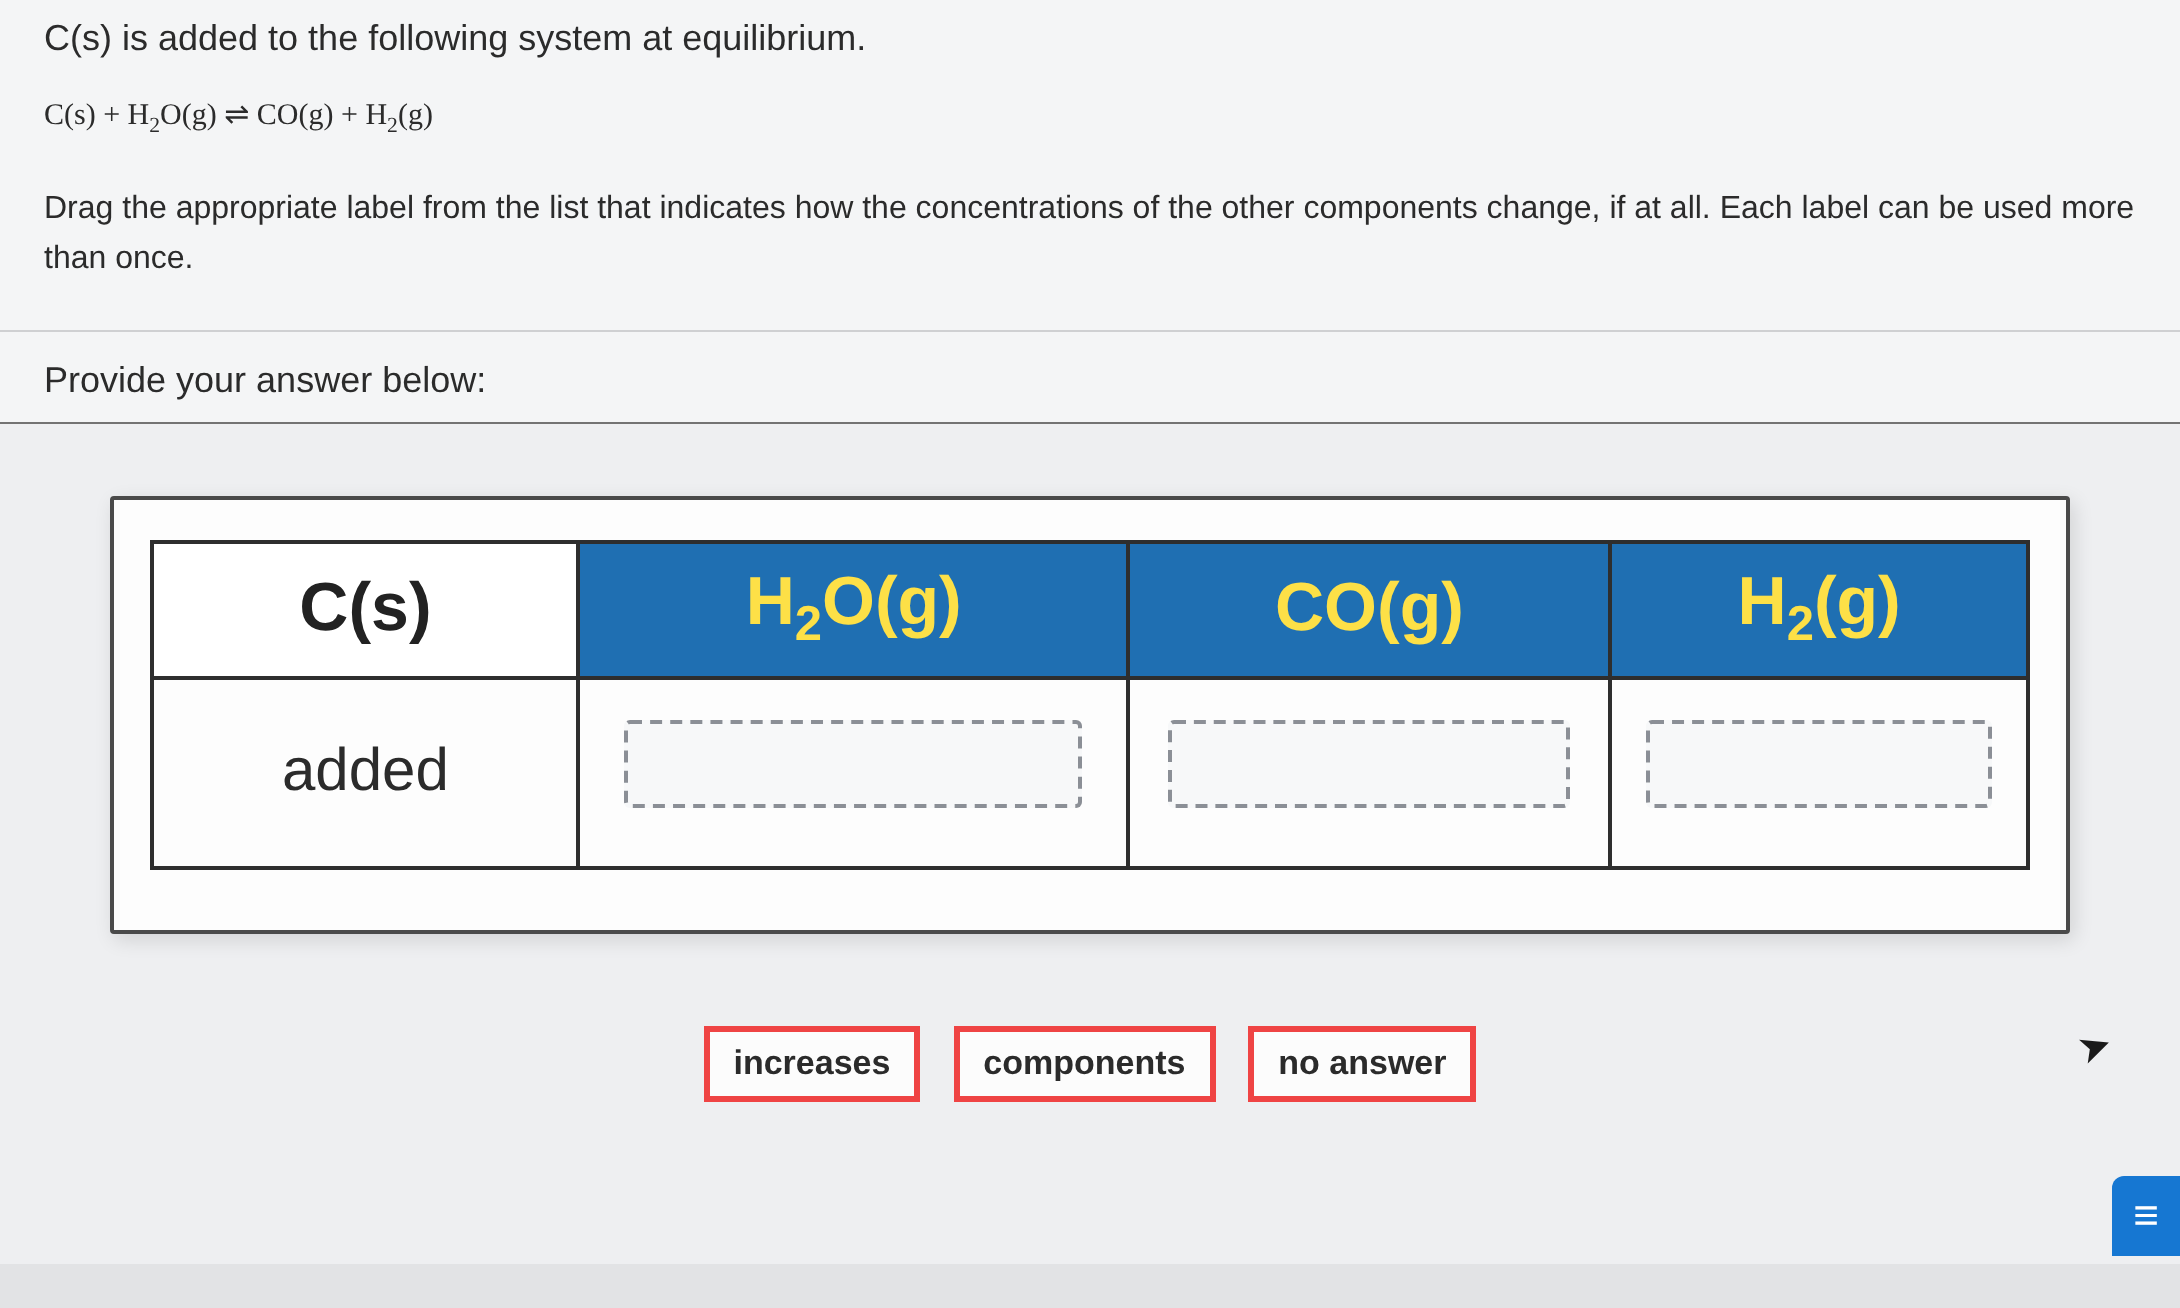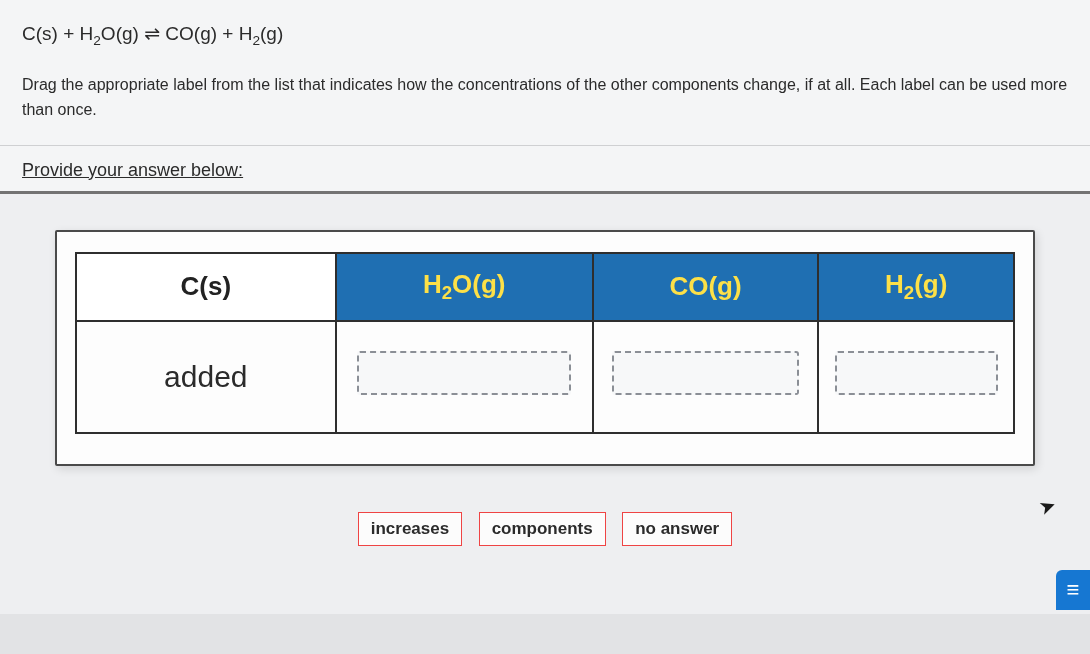--- a/index.html
+++ b/index.html
@@ -16,35 +16,35 @@
     border-bottom: 1px solid #cfd0d2;
     padding: 0 22px;
   }
   .intro {
     padding-top: 6px;
     padding-bottom: 18px;
     font-size: 18px;
     line-height: 1.5;
   }
   .eqn {
-    font-size: 19px;
+    font-size: 15px;
     margin: 14px 0 22px 0;
+    font-family: Liberation Serif, serif;
   }
   .sub { font-size: 0.72em; vertical-align: sub; }
   .drag-hint {
     font-size: 16px;
     line-height: 1.55;
     margin-bottom: 4px;
   }
   .provide {
     padding: 14px 22px 10px 22px;
     font-size: 18px;
     background: #f4f5f6;
-    border-bottom: 3px solid #737373;
-    text-decoration: underline;
+    border-bottom: 1px solid #737373;
   }
   .answer-area {
     background: #eeeff1;
     padding: 36px 28px 20px 28px;
     position: relative;
     height: 420px;
   }
   .answer-card {
     background: #fdfdfd;
     border: 2px solid #4a4a4a;
@@ -56,50 +56,50 @@
   }
   table.response {
     border-collapse: collapse;
     width: 100%;
   }
   table.response th, table.response td {
     border: 2px solid #2e2e2e;
     padding: 0;
   }
   table.response th {
-    font-size: 26px;
+    font-size: 34px;
     font-weight: 600;
     height: 68px;
     text-align: center;
     vertical-align: middle;
   }
   th.white-head { background: #ffffff; color: #222; }
   th.blue-head  { background: #1f6fb2; color: #fde047; }
   table.response td {
-    height: 112px;
+    height: 95px;
     text-align: center;
     vertical-align: middle;
     font-size: 30px;
   }
   td.added-cell { font-size: 30px; font-weight: 400; }
   .dropzone {
     display: inline-block;
     width: 84%;
     height: 44px;
     border: 2px dashed #8b8f96;
     border-radius: 3px;
     background: #f7f8f9;
   }
   .labels-row {
     text-align: center;
     margin-top: 46px;
   }
   .label-chip {
     display: inline-block;
-    border: 1px solid #ef4444;
+    border: 3px solid #ef4444;
     background: #fcfcfc;
     padding: 6px 12px;
     margin: 0 6px;
     font-size: 17px;
     font-weight: 600;
     color: #2b2b2b;
     cursor: grab;
     user-select: none;
   }
   .cursor-arrow {
@@ -123,20 +123,21 @@
     align-items: center;
     justify-content: center;
     font-size: 22px;
     font-weight: 700;
   }
 </style>
 </head>
 <body>
 
 <div class="panel intro">
+  <div>C(s) is added to the following system at equilibrium.</div>
   <div class="eqn">
     C(s) + H<span class="sub">2</span>O(g) ⇌ CO(g) + H<span class="sub">2</span>(g)
   </div>
   <div class="drag-hint">Drag the appropriate label from the list that indicates how the concentrations of the other components change, if at all. Each label can be used more than once.</div>
 </div>
 
 <div class="provide">Provide your answer below:</div>
 
 <div class="answer-area">
 

